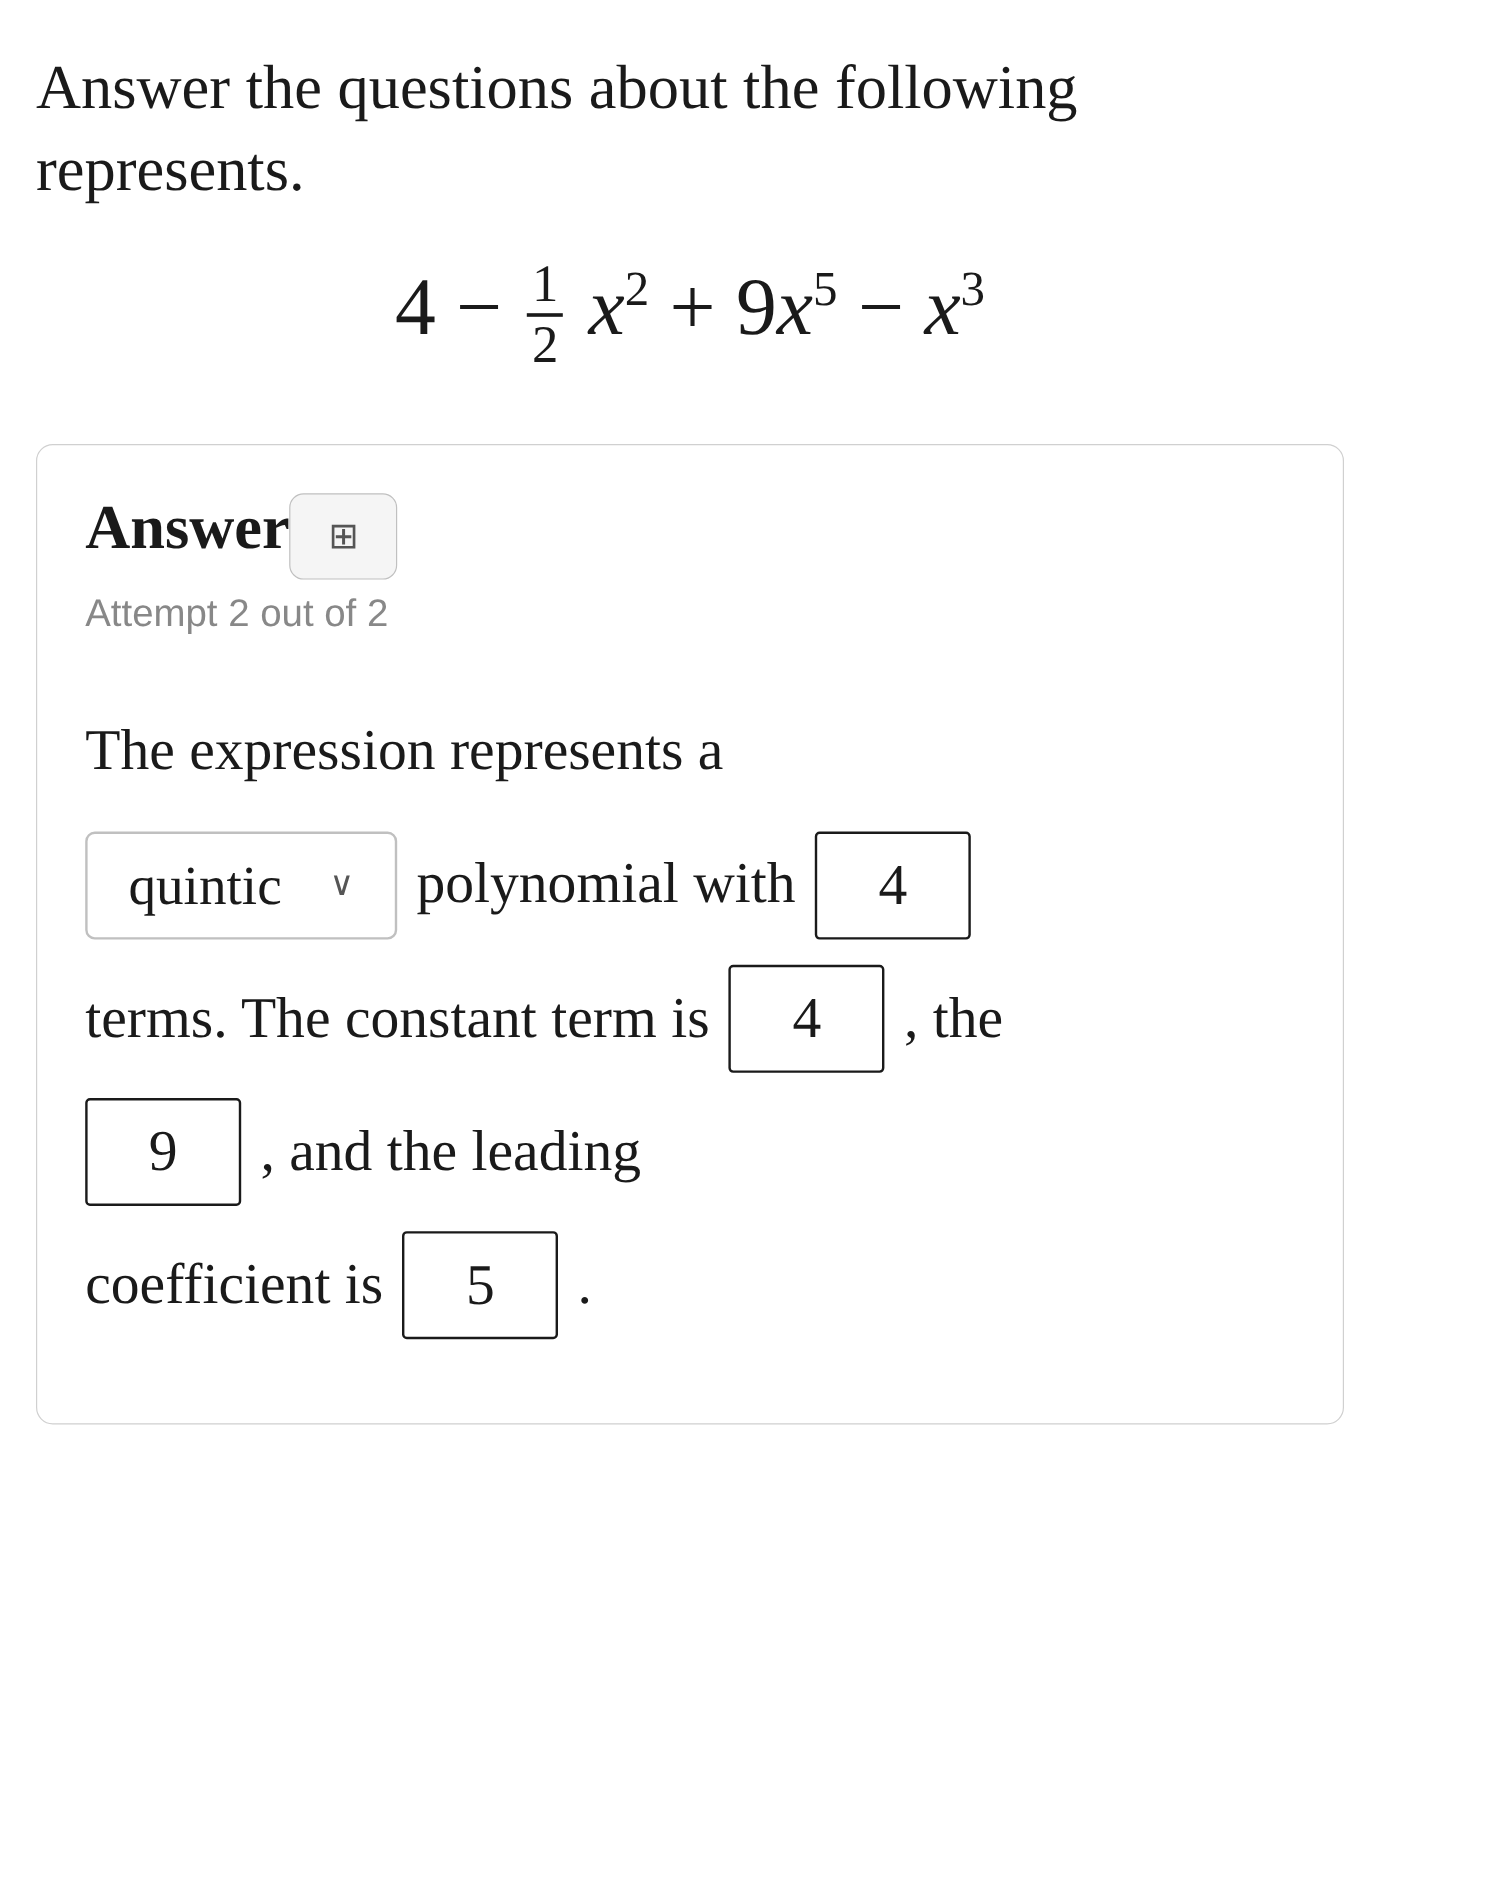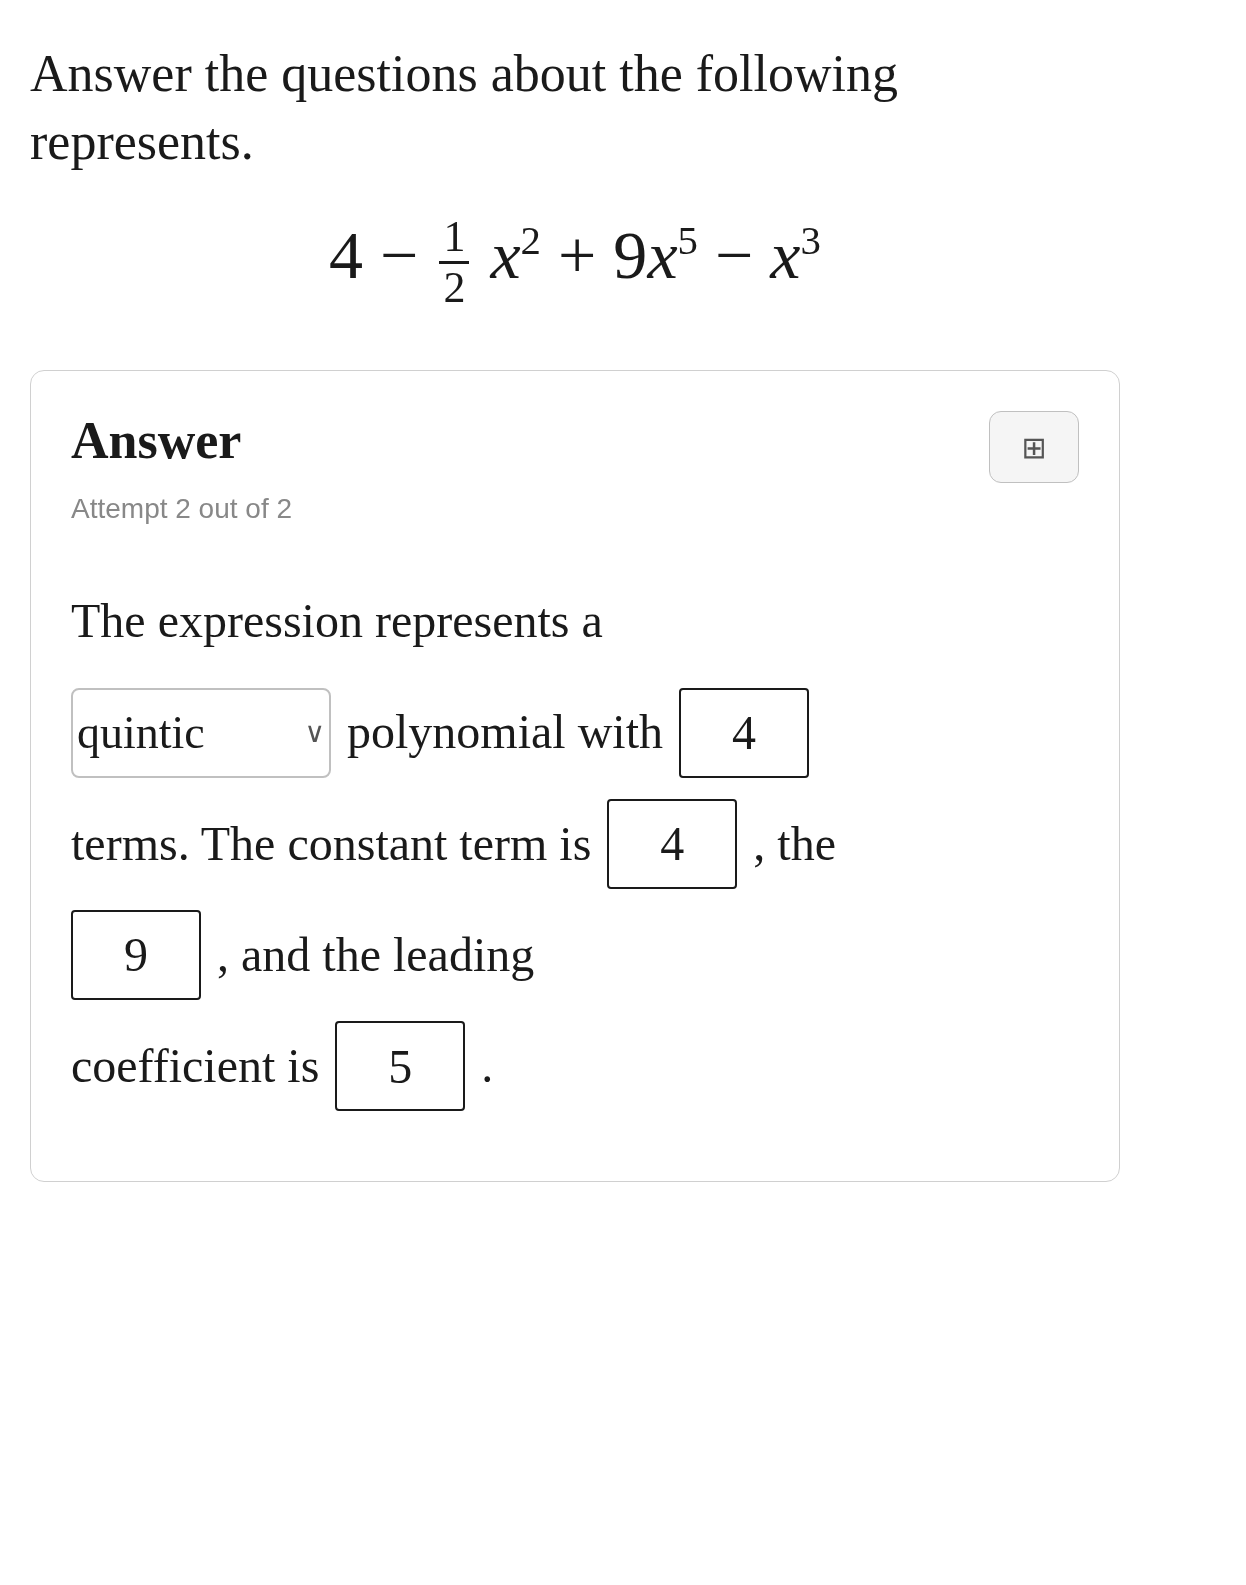--- a/index.html
+++ b/index.html
@@ -64,21 +64,21 @@
     .answer-section {
       border: 1.5px solid #d0d0d0;
       border-radius: 14px;
       padding: 40px 40px 50px 40px;
       margin-top: 10px;
       background: #ffffff;
     }
 
     .answer-header {
       display: flex;
-      justify-content: space-between;
+      justify-content: flex-start;
       align-items: flex-start;
       margin-bottom: 10px;
     }
 
     .answer-title {
       font-size: 52px;
       font-weight: bold;
       color: #1a1a1a;
       font-family: Georgia, serif;
     }
@@ -95,21 +95,21 @@
       cursor: pointer;
       flex-shrink: 0;
     }
 
     .keyboard-icon {
       font-size: 30px;
       color: #555;
     }
 
     .attempt-text {
-      font-size: 28px;
+      font-size: 32px;
       color: #888888;
       margin-bottom: 50px;
       font-family: Arial, sans-serif;
     }
 
     .sentence-area {
       font-size: 48px;
       color: #1a1a1a;
       font-family: Georgia, serif;
       line-height: 1.9;
@@ -140,21 +140,21 @@
     }
 
     .dropdown-box {
       display: inline-flex;
       align-items: center;
       justify-content: space-between;
       border: 2px solid #c0c0c0;
       border-radius: 8px;
       min-width: 260px;
       height: 90px;
-      padding: 0 4px;
+      padding: 0 34px;
       font-size: 46px;
       font-family: Georgia, serif;
       color: #1a1a1a;
       background: #ffffff;
       cursor: pointer;
       gap: 12px;
     }
 
     .dropdown-chevron {
       font-size: 28px;

